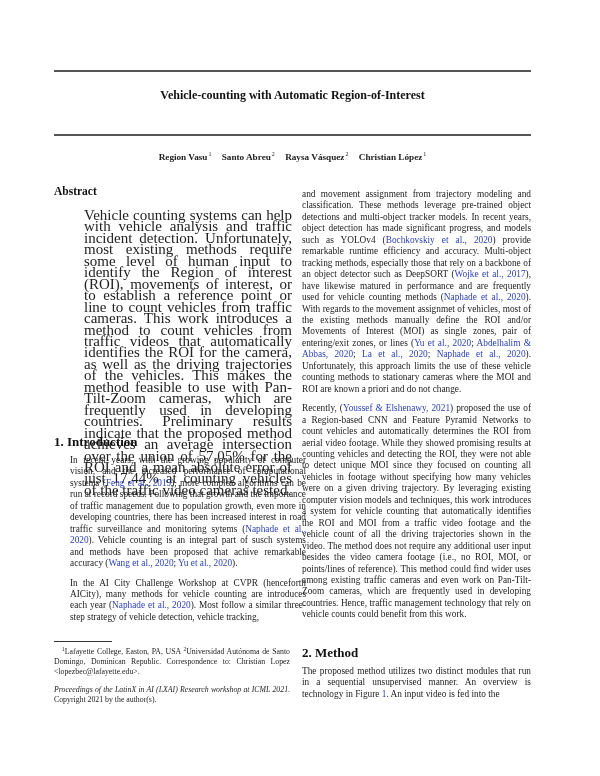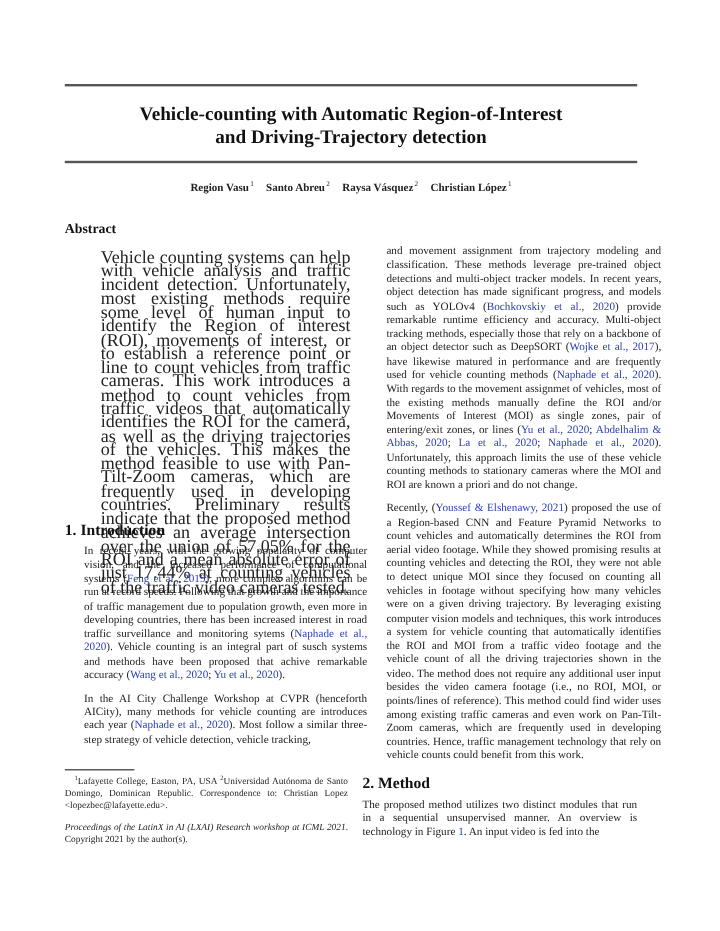--- a/index.html
+++ b/index.html
@@ -1,20 +1,20 @@
 <!DOCTYPE html>
 <html><head>
 <meta charset="utf-8">
 <style>
   html, body { margin: 0; padding: 0; background: #ffffff; }
   body { width: 600px; height: 776px; position: relative; overflow: hidden;
          font-family: "Liberation Serif", "DejaVu Serif", serif; color: #1a1a1a; }
   .rule { position: absolute; left: 54px; width: 477px; height: 2px; background: #555; }
   .title { position: absolute; left: 54px; width: 477px; top: 86px; text-align: center;
-           font-weight: bold; font-size: 16px; line-height: 19px; color: #111; }
+           font-weight: bold; font-size: 12px; line-height: 19px; color: #111; }
   .authors { position: absolute; left: 54px; width: 477px; top: 151px; text-align: center;
              font-weight: bold; font-size: 9.2px; color: #222; }
   .authors .au { margin: 0 4px; }
   .authors sup { font-weight: normal; font-size: 6px; vertical-align: 4px; margin-left: 1px; }
   .col { position: absolute; font-size: 9.3px; line-height: 11.45px; text-align: justify; color: #222; }
   .col p { margin: 0 0 8px 0; }
   .left { left: 54px; width: 236px; margin-left: 16px; }
   .right { left: 302px; width: 229px; }
   .abs-head { position: absolute; left: 54px; width: 246px; top: 185px; text-align: left;
               font-weight: bold; font-size: 11.5px; color: #111; }
@@ -29,21 +29,20 @@
   .proceed { position: absolute; left: 54px; width: 236px; top: 685px; font-size: 7.8px;
              line-height: 9.8px; text-align: justify; color: #222; }
   .proceed i { }
 </style>
 </head>
 <body>
 
 <div class="rule" style="top:70px;"></div>
 <div class="title">
   <div>Vehicle-counting with Automatic Region-of-Interest</div>
-  <div>and Driving-Trajectory detection</div>
 </div>
 <div class="rule" style="top:134px;"></div>
 
 <div class="authors">
   <span class="au"><span>Region Vasu</span><sup>1</sup></span>
   <span class="au"><span>Santo Abreu</span><sup>2</sup></span>
   <span class="au"><span>Raysa Vásquez</span><sup>2</sup></span>
   <span class="au"><span>Christian López</span><sup>1</sup></span>
 </div>
 
@@ -58,21 +57,21 @@
 </div>
 
 <div class="fn-rule"></div>
 <div class="footnote">
   &nbsp;&nbsp;&nbsp;<sup>1</sup><span>Lafayette College, Easton, PA, USA </span><sup>2</sup><span>Universidad Autónoma de Santo Domingo, Dominican Republic. Correspondence to: Christian Lopez &lt;lopezbec@lafayette.edu&gt;.</span>
 </div>
 <div class="proceed">
   <i>Proceedings of the LatinX in AI (LXAI) Research workshop at ICML 2021</i><span>. Copyright 2021 by the author(s).</span>
 </div>
 
-<div class="col right" style="top:205px;margin-left:20px;">
+<div class="col right" style="top:189px;">
   <p><span>and movement assignment from trajectory modeling and classification. These methods leverage pre-trained object detections and multi-object tracker models. In recent years, object detection has made significant progress, and models such as YOLOv4 (</span><a class="cite">Bochkovskiy et al., 2020</a><span>) provide remarkable runtime efficiency and accuracy. Multi-object tracking methods, especially those that rely on a backbone of an object detector such as DeepSORT (</span><a class="cite">Wojke et al., 2017</a><span>), have likewise matured in performance and are frequently used for vehicle counting methods (</span><a class="cite">Naphade et al., 2020</a><span>). With regards to the movement assignmet of vehicles, most of the existing methods manually define the ROI and/or Movements of Interest (MOI) as single zones, pair of entering/exit zones, or lines (</span><a class="cite">Yu et al., 2020</a><span>; </span><a class="cite">Abdelhalim &amp; Abbas, 2020</a><span>; </span><a class="cite">La et al., 2020</a><span>; </span><a class="cite">Naphade et al., 2020</a><span>). Unfortunately, this approach limits the use of these vehicle counting methods to stationary cameras where the MOI and ROI are known a priori and do not change.</span></p>
   <p><span>Recently, (</span><a class="cite">Youssef &amp; Elshenawy, 2021</a><span>) proposed the use of a Region-based CNN and Feature Pyramid Networks to count vehicles and automatically determines the ROI from aerial video footage. While they showed promising results at counting vehicles and detecting the ROI, they were not able to detect unique MOI since they focused on counting all vehicles in footage without specifying how many vehicles were on a given driving trajectory. By leveraging existing computer vision models and techniques, this work introduces a system for vehicle counting that automatically identifies the ROI and MOI from a traffic video footage and the vehicle count of all the driving trajectories shown in the video. The method does not require any additional user input besides the video camera footage (i.e., no ROI, MOI, or points/lines of reference). This method could find wider uses among existing traffic cameras and even work on Pan-Tilt-Zoom cameras, which are frequently used in developing countries. Hence, traffic management technology that rely on vehicle counts could benefit from this work.</span></p>
 </div>
 
 <div class="sec-head" style="left:302px; top:645px;">2. Method</div>
 <div class="col right" style="top:666px;">
   <p><span>The proposed method utilizes two distinct modules that run in a sequential unsupervised manner. An overview is technology in Figure </span><a class="cite">1</a><span>. An input video is fed into the</span></p>
 </div>
 
 </body></html>

